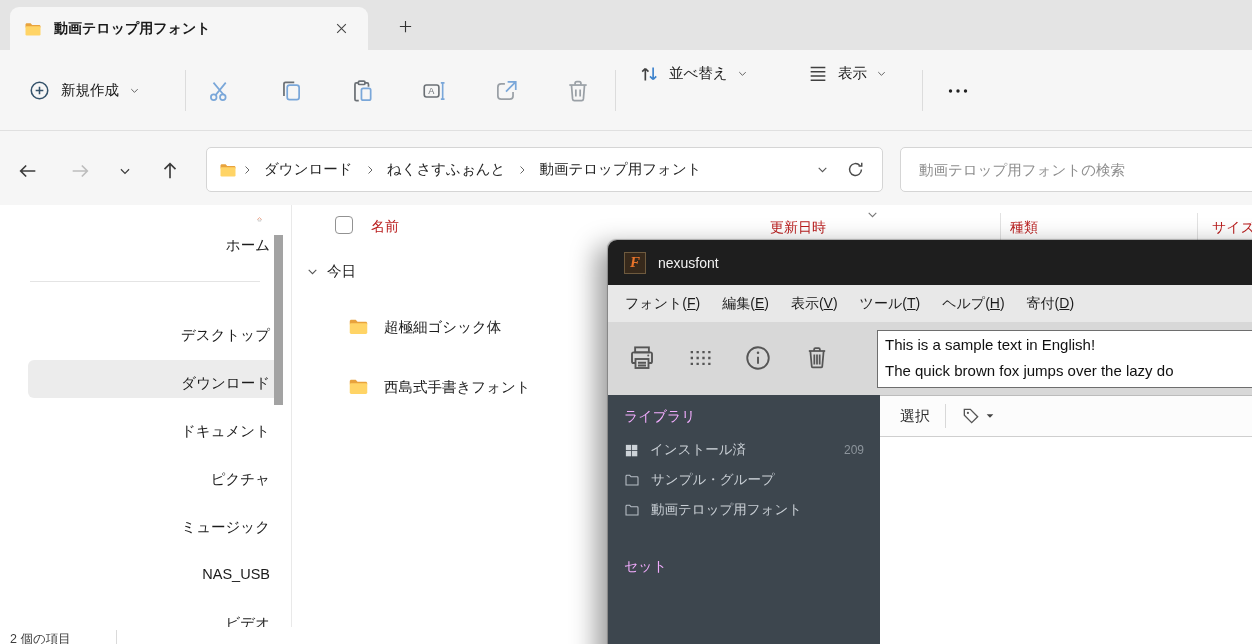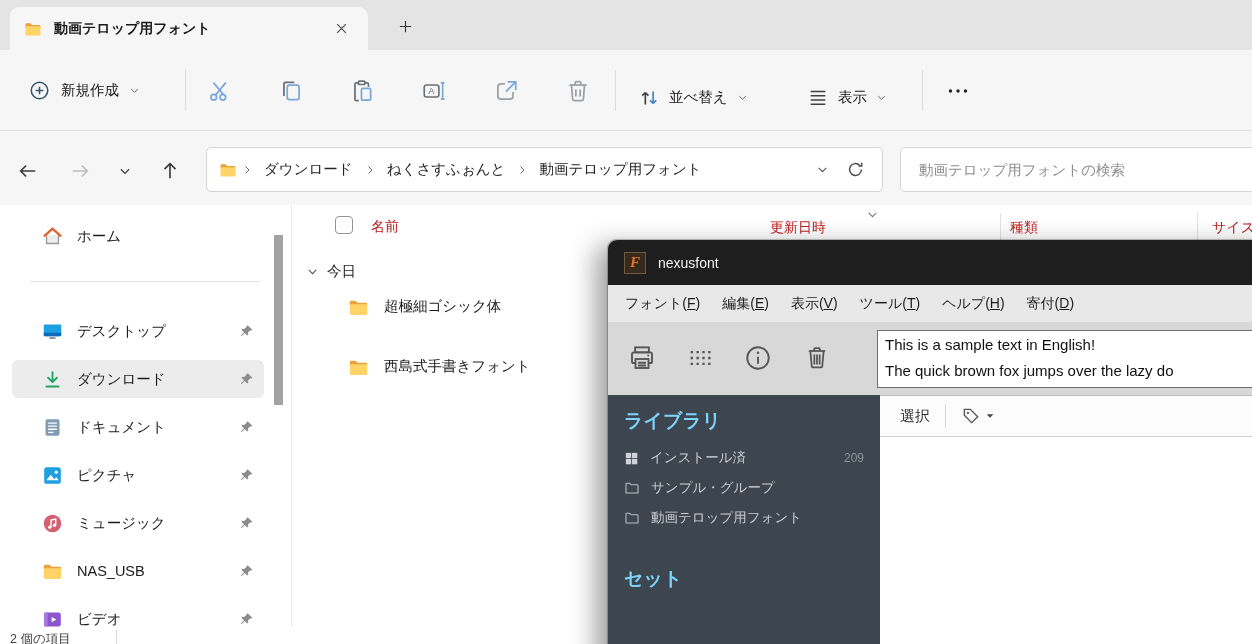--- a/index.html
+++ b/index.html
@@ -16,53 +16,53 @@
   .iconbtn { display:flex; align-items:center; justify-content:center; border-radius:5px; cursor:default; }
   .newtab { position:absolute; left:390px; top:14px; width:30px; height:24px; }
 
   #cmdbar { position:absolute; top:50px; left:0; right:0; height:81px; background:#f6f6f6;
     border-bottom:1px solid #e0e0e0; }
   .cmd-new { position:absolute; left:16px; top:18px; height:45px; display:flex; align-items:center;
     gap:10px; padding:0 12px; border-radius:6px; }
   .cmd-new-label { font-size:14.5px; color:#191919; }
   .vdiv { position:absolute; top:20px; height:41px; width:1px; background:#dcdcdc; }
   .cmdicon { position:absolute; top:21px; width:40px; height:40px; }
-  .cmdgroup { position:absolute; top:25px; height:45px; display:flex; align-items:center; gap:9px; padding:0 10px; }
+  .cmdgroup { position:absolute; top:1px; height:45px; display:flex; align-items:center; gap:9px; padding:0 10px; }
   .cmdgroup span { font-size:14.5px; color:#191919; }
 
   #addr { position:absolute; top:131px; left:0; right:0; height:74px; background:#f6f6f6; }
   .navbtn { position:absolute; top:25px; width:30px; height:30px; }
   .addrbox { position:absolute; left:206px; top:16px; width:677px; height:45px; background:#fff;
     border:1px solid #d5d5d5; border-radius:5px; display:flex; align-items:center; padding:0 12px; gap:4px; }
   .crumb { font-size:14.5px; color:#242424; padding:4px 7px; border-radius:4px; white-space:nowrap; }
   .addr-spacer { flex:1; }
   .searchbox { position:absolute; left:900px; top:16px; width:370px; height:45px; background:#fff;
     border:1px solid #d5d5d5; border-radius:5px; display:flex; align-items:center; padding:0 18px; }
   .searchbox input { border:none; outline:none; font-size:14.5px; width:100%;
     font-family:"Liberation Sans","DejaVu Sans",sans-serif; background:transparent; color:#333; }
   .searchbox input::placeholder { color:#8d8d8d; }
 
   
   #content { position:absolute; top:205px; left:0; right:0; bottom:0; background:#fff; }
   #sidebar { position:absolute; left:0; top:0; width:290px; bottom:0; }
-  .side-item { position:absolute; left:12px; width:252px; height:38px; border-radius:6px;
-    display:flex; align-items:center; padding:0 10px 0 30px; gap:14px; }
+  .side-item { position:absolute; left:28px; width:252px; height:38px; border-radius:6px;
+    display:flex; align-items:flex-end; padding:0 10px 0 30px; gap:14px;flex-direction:column; }
   .side-item.sel { background:#ececec; }
   .side-item span.lbl { flex:1; font-size:14.5px; color:#1b1b1b; white-space:nowrap; }
   .side-sep { position:absolute; left:30px; width:230px; height:1px; background:#e4e4e4; top:76px; }
   .side-scroll { position:absolute; left:274px; top:30px; width:9px; height:170px; background:#a3a3a3; }
 
   .main-vline { position:absolute; left:291px; top:0; bottom:0; width:1px; background:#e9e9e9; }
   .hdr { position:absolute; font-size:14px; color:#b91c1c; white-space:nowrap; }
   .hdr-sep { position:absolute; top:8px; height:30px; width:1px; background:#e2e2e2; }
   .checkbox { position:absolute; left:335px; top:11px; width:18px; height:18px;
     border:1.5px solid #929292; border-radius:4px; background:#fff; }
   .grouprow { position:absolute; left:306px; top:57px; display:flex; align-items:center; gap:8px; }
   .grouprow span { font-size:14.5px; color:#1b1b1b; }
-  .filerow { position:absolute; left:334px; height:40px; display:flex; align-items:flex-start; gap:15px; padding-left:14px; }
+  .filerow { position:absolute; left:334px; height:40px; display:flex; align-items:flex-end; gap:15px; padding-left:14px; }
   .filerow span { font-size:14.5px; color:#1b1b1b; white-space:nowrap; }
   #statusbar { position:absolute; left:0; top:422px; right:0; height:24px; background:#fff; }
   #statusbar .txt { position:absolute; left:10px; top:4px; font-size:12.5px; color:#3d3d3d; white-space:nowrap; }
   #statusbar .sep { position:absolute; left:116px; top:3px; width:1px; height:20px; background:#dadada; }
 
   
   #nx { position:absolute; left:608px; top:240px; width:680px; height:440px; background:#d8d8d8;
     border-radius:9px 0 0 0; box-shadow:-12px 6px 26px rgba(0,0,0,.38), -1px -1px 1px rgba(0,0,0,.25); }
   .nx-title { height:45px; background:#1e1e1e; border-radius:9px 0 0 0; display:flex; align-items:center;
     gap:12px; padding:0 16px; }
@@ -74,21 +74,21 @@
   .nx-menu-item { padding:0 11px; font-size:14px; color:#1c1c1c; white-space:nowrap; }
   .nx-menu-item .mn { text-decoration:underline; }
   .nx-tools { position:relative; height:73px; background:#d8d8d8; }
   .nx-toolbtn { position:absolute; top:15px; width:42px; height:42px; }
   .nx-sample { position:absolute; left:269px; top:8px; width:411px; height:58px; background:#fff;
     border:1px solid #6e6e6e; padding:1px 7px; overflow:hidden; }
   .nx-sample div { font-size:15px; line-height:26px; color:#101010; white-space:nowrap; }
   .nx-body { position:absolute; top:155px; left:0; right:0; bottom:0; }
   .nx-panel { position:absolute; left:0; top:0; width:272px; bottom:0; background:#3d464e;
     color:#c9cfd5; padding:13px 16px; }
-  .nx-h { color:#7dd3fc; font-weight:700; font-size:19px; margin-bottom:9px; }
+  .nx-h { color:#f0abfc; font-weight:400; font-size:14px; margin-bottom:9px; }
   .nx-item { display:flex; align-items:center; gap:11px; height:30px; font-size:13.5px; }
   .nx-item .lbl { flex:1; white-space:nowrap; overflow:hidden; }
   .nx-item .cnt { color:#8c949b; font-size:12px; }
   .nx-gap { height:33px; }
   .nx-content { position:absolute; left:272px; top:0; right:0; bottom:0; background:#fff;
     border-top:1px solid #bcbcbc; }
   .nx-selbar { height:41px; border-bottom:1px solid #cfcfcf; background:#fcfcfc; display:flex;
     align-items:center; gap:15px; padding:0 20px; }
   .nx-selbar .sel-lbl { font-size:15px; color:#2e2e2e; }
   .nx-selbar .sep { width:1px; height:24px; background:#d8d8d8; }

